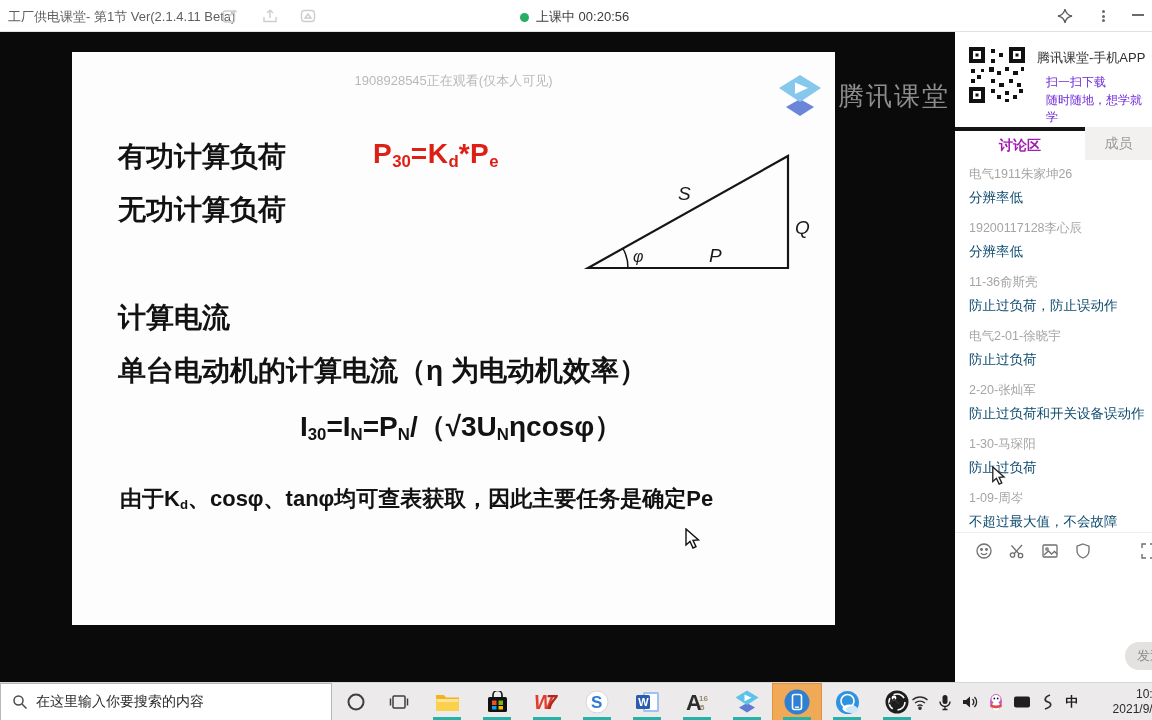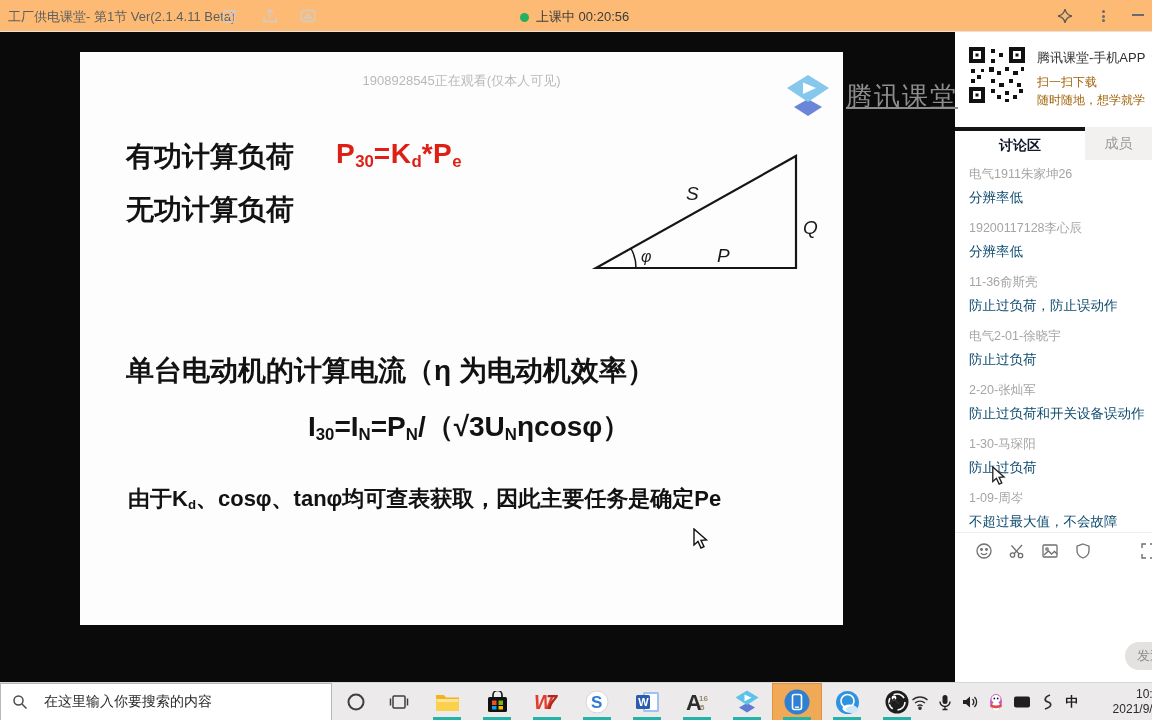--- a/index.html
+++ b/index.html
@@ -1,70 +1,70 @@
 <!DOCTYPE html>
 <html><head>
 <meta charset="utf-8">
 <style>
   html,body{margin:0;padding:0;background:#000;}
   *{box-sizing:border-box;font-family:"Liberation Sans","DejaVu Sans",sans-serif;}
   .screen{position:relative;width:1152px;height:720px;overflow:hidden;background:#0a0a0a;}
 
   
-  .titlebar{position:absolute;left:0;top:0;width:1152px;height:32px;background:#fdba74;border-bottom:1px solid #e3e1e0;}
+  .titlebar{position:absolute;left:0;top:0;width:1152px;height:32px;background:#ffffff;border-bottom:1px solid #e3e1e0;}
   .win-title{position:absolute;left:8px;top:8px;font-size:13px;color:#5f5f5f;}
   .tb-icon{position:absolute;top:8px;width:16px;height:16px;color:#cfcdcb;}
   .tb-icon svg{display:block}
   .status{position:absolute;left:520px;top:8px;display:flex;align-items:center;gap:7px;}
   .status-dot{width:9px;height:9px;border-radius:50%;background:#27ae60;}
   .status-text{font-size:13px;color:#3c3c3c;}
   .tb-right{position:absolute;top:7px;color:#5a5a5a;}
   .dots3{width:4px;height:18px;display:flex;flex-direction:column;justify-content:space-between;padding:3px 0;}
   .dots3 i{width:3px;height:3px;border-radius:50%;background:#6a6a6a;}
   .minline{width:12px;height:2px;background:#6a6a6a;margin-top:7px;}
 
   
-  .stage{position:absolute;left:16px;top:32px;width:955px;height:606px;background:#0a0a0a;overflow:hidden;}
+  .stage{position:absolute;left:8px;top:32px;width:955px;height:606px;background:#0a0a0a;overflow:hidden;}
   .slide{position:absolute;left:64px;top:20px;width:763px;height:573px;background:#fdfdfd;overflow:hidden;}
   .watermark{position:absolute;left:0;top:20px;width:100%;text-align:center;font-size:13px;color:#b9b9b9;}
   .frow{position:absolute;height:36px;font-weight:700;color:#121212;font-size:28px;white-space:nowrap;}
   .flabel{position:absolute;left:46px;}
-  .fformula{position:absolute;letter-spacing:.5px;}
+  .fformula{position:absolute;letter-spacing:.5px;margin-left:45px;}
   .fred{color:#dd2015;}
   .sub{font-size:60%;position:relative;bottom:-.22em;letter-spacing:0;}
   .note{font-size:22px;}
   .brand{position:absolute;left:768px;top:40px;display:flex;align-items:center;gap:14px;z-index:5;}
-  .brand-text{font-size:26px;color:#8d8d8d;letter-spacing:2px;text-decoration:underline;}
+  .brand-text{font-size:26px;color:#8d8d8d;letter-spacing:2px;}
 
   
   .controls{position:absolute;right:14px;top:620px;height:28px;display:flex;align-items:center;gap:30px;}
   .ctrl-label{font-size:13px;color:#0f766e;}
   .ctrl-icon{width:18px;height:18px;color:#9aa0a6;}
 
   
   .sidebar{position:absolute;left:955px;top:32px;width:197px;height:650px;background:#fff;overflow:hidden;}
   .qr{position:absolute;left:12px;top:13px;width:60px;height:60px;}
   .qr-title{position:absolute;left:82px;top:17px;font-size:13px;color:#2f2f2f;}
-  .qr-sub{position:absolute;left:82px;font-size:12px;color:#a16207;}
+  .qr-sub{position:absolute;left:91px;font-size:12px;color:#6d28d9;}
   .tabs{position:absolute;left:0;top:95px;width:197px;height:33px;display:flex;}
   .tab{height:33px;display:flex;align-items:center;justify-content:center;font-size:14px;}
-  .tab-active{width:130px;background:#fff;border-top:4px solid #141414;font-weight:700;color:#0f172a;}
+  .tab-active{width:130px;background:#fff;border-top:4px solid #141414;font-weight:700;color:#a21caf;}
   .tab-inactive{flex:1;background:#f2f1f0;color:#9a9a9a;}
   .chat-list{position:absolute;left:14px;top:134px;width:176px;height:366px;overflow:hidden;}
   .msg{margin-bottom:13px;}
   .msg-name{font-size:12.5px;color:#a7a5a3;margin-bottom:6px;}
   .msg-text{font-size:13.5px;color:#0c4a6e;}
   .chat-toolbar{position:absolute;left:0;top:500px;width:197px;height:36px;border-top:1px solid #ededed;display:flex;align-items:center;gap:15px;padding-left:20px;}
   .chat-tool{width:18px;height:18px;color:#6f6f6f;flex:0 0 auto;}
   .tool-cut{position:absolute;left:184px;top:9px;}
   .send-btn{position:absolute;left:170px;top:610px;width:62px;height:28px;border-radius:14px;background:#e4e2e1;color:#8f8d8b;font-size:13px;display:flex;align-items:center;padding-left:12px;}
 
   
   .taskbar{position:absolute;left:0;top:682px;width:1152px;height:38px;background:#eceaeb;border-top:1px solid #d8d6d7;overflow:hidden;}
-  .search{position:absolute;left:0;top:0;width:332px;height:38px;background:#fff;border:1px solid #b9b7b8;display:flex;align-items:center;padding-left:11px;gap:16px;}
+  .search{position:absolute;left:0;top:0;width:332px;height:38px;background:#fff;border:1px solid #b9b7b8;display:flex;align-items:center;padding-left:11px;gap:8px;}
   .search-text{font-size:14px;color:#2b2b2b;}
   .tb-btn{position:absolute;top:0;height:38px;display:flex;align-items:center;justify-content:center;color:#4a4a4a;}
   .apps{position:absolute;left:422px;top:0;display:flex;}
   .app{position:relative;width:50px;height:38px;display:flex;align-items:center;justify-content:center;}
   .app::after{content:'';position:absolute;left:11px;right:11px;bottom:1px;height:3px;background:#25b3a8;}
   .app-active{background:#efa957;box-shadow:inset 0 0 0 1px #e09140;}
   .tray{position:absolute;left:886px;top:0;height:38px;display:flex;align-items:center;gap:9px;color:#2f2f2f;}
   .tray svg{display:block}
   .ime{font-size:13px;color:#1f1f1f;font-weight:700;width:18px;text-align:center;}
   .clock{position:absolute;left:1092px;top:4px;width:74px;font-size:12px;color:#2b2b2b;text-align:right;line-height:15px;white-space:nowrap;}
@@ -121,20 +121,21 @@
       <div class="watermark">1908928545正在观看(仅本人可见)</div>
 
       <div class="frow" style="left:0;top:86px;width:100%">
         <span class="flabel">有功计算负荷</span>
         <span class="fformula fred" style="left:256px"><span>P</span><span class="sub">30</span><span>=K</span><span class="sub">d</span><span>*P</span><span class="sub">e</span></span>
       </div>
       <div class="frow" style="left:0;top:139px;width:100%">
         <span class="flabel">无功计算负荷</span>
       </div>
       <div class="frow" style="left:0;top:247px;width:100%">
+        <span class="flabel">计算电流</span>
       </div>
       <div class="frow" style="left:46px;top:300px">单台电动机的计算电流（η 为电动机效率）</div>
       <div class="frow" style="left:228px;top:356px"><span>I</span><span class="sub">30</span><span>=I</span><span class="sub">N</span><span>=P</span><span class="sub">N</span><span>/（√3U</span><span class="sub">N</span><span>ηcosφ）</span></div>
       <div class="frow note" style="left:48px;top:432px"><span>由于K</span><span class="sub">d</span><span>、cosφ、tanφ均可查表获取，因此主要任务是确定Pe</span></div>
 
       <svg class="triangle" style="position:absolute;left:511px;top:96px" width="235" height="132" viewBox="0 0 235 132">
         <polygon points="5,120 205,8 205,120" fill="none" stroke="#161616" stroke-width="2.2"></polygon>
         <path d="M45,120 A40,40 0 0 0 39.7,100" fill="none" stroke="#161616" stroke-width="1.5"></path>
         <text x="95" y="52" font-size="19" font-style="italic" font-family="Liberation Serif,serif" fill="#1a1a1a">S</text>
         <text x="212" y="86" font-size="19" font-style="italic" font-family="Liberation Serif,serif" fill="#1a1a1a">Q</text>

